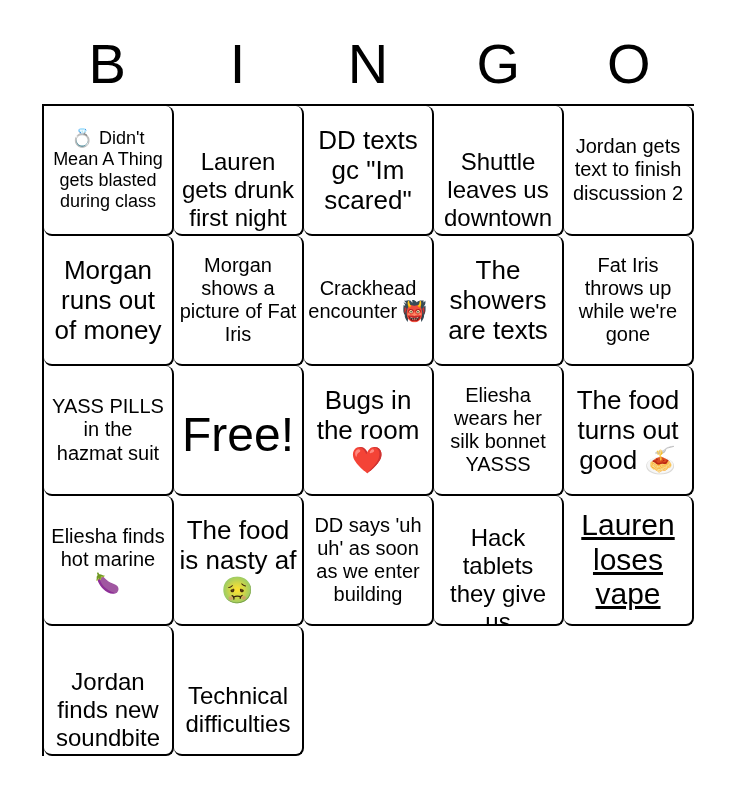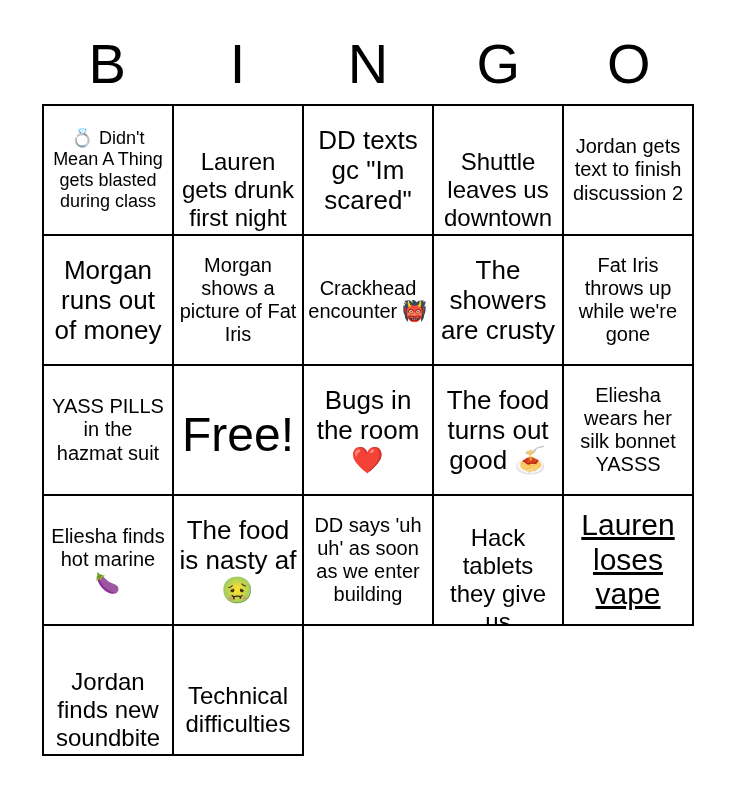--- a/index.html
+++ b/index.html
@@ -64,20 +64,21 @@
     box-sizing: border-box;
     border-right: 2px solid #000000;
     border-bottom: 2px solid #000000;
     background: #ffffff;
     display: flex;
     align-items: center;
     justify-content: center;
     text-align: center;
     padding: 3px 4px;
     overflow: hidden;
+    border-radius: 8px;
   }
 
   .cell-text {
     display: block;
     width: 100%;
     line-height: 1.16;
     font-family: "Liberation Sans", sans-serif;
     color: #000000;
     word-wrap: break-word;
     hyphens: none;
@@ -123,39 +124,39 @@
       <div class="bingo-cell">
         <span class="cell-text fs-lg">Morgan runs out of money</span>
       </div>
       <div class="bingo-cell">
         <span class="cell-text fs-sm">Morgan shows a picture of Fat Iris</span>
       </div>
       <div class="bingo-cell">
         <span class="cell-text fs-sm">Crackhead encounter 👹</span>
       </div>
       <div class="bingo-cell">
-        <span class="cell-text fs-lg">The showers are crusty</span>
+        <span class="cell-text fs-lg">The showers are texts</span>
       </div>
       <div class="bingo-cell">
         <span class="cell-text fs-sm">Fat Iris throws up while we're gone</span>
       </div>
       <div class="bingo-cell">
         <span class="cell-text fs-sm">YASS PILLS in the hazmat suit</span>
       </div>
       <div class="bingo-cell">
         <span class="cell-text fs-xxl">Free!</span>
       </div>
       <div class="bingo-cell">
         <span class="cell-text fs-lg">Bugs in the room❤️</span>
       </div>
       <div class="bingo-cell">
-        <span class="cell-text fs-lg">The food turns out good 🍝</span>
+        <span class="cell-text fs-sm">Eliesha wears her silk bonnet YASSS</span>
       </div>
       <div class="bingo-cell">
-        <span class="cell-text fs-sm">Eliesha wears her silk bonnet YASSS</span>
+        <span class="cell-text fs-lg">The food turns out good 🍝</span>
       </div>
       <div class="bingo-cell">
         <span class="cell-text fs-sm">Eliesha finds hot marine 🍆</span>
       </div>
       <div class="bingo-cell">
         <span class="cell-text fs-lg">The food is nasty af 🤢</span>
       </div>
       <div class="bingo-cell">
         <span class="cell-text fs-sm">DD says 'uh uh' as soon as we enter building</span>
       </div>

